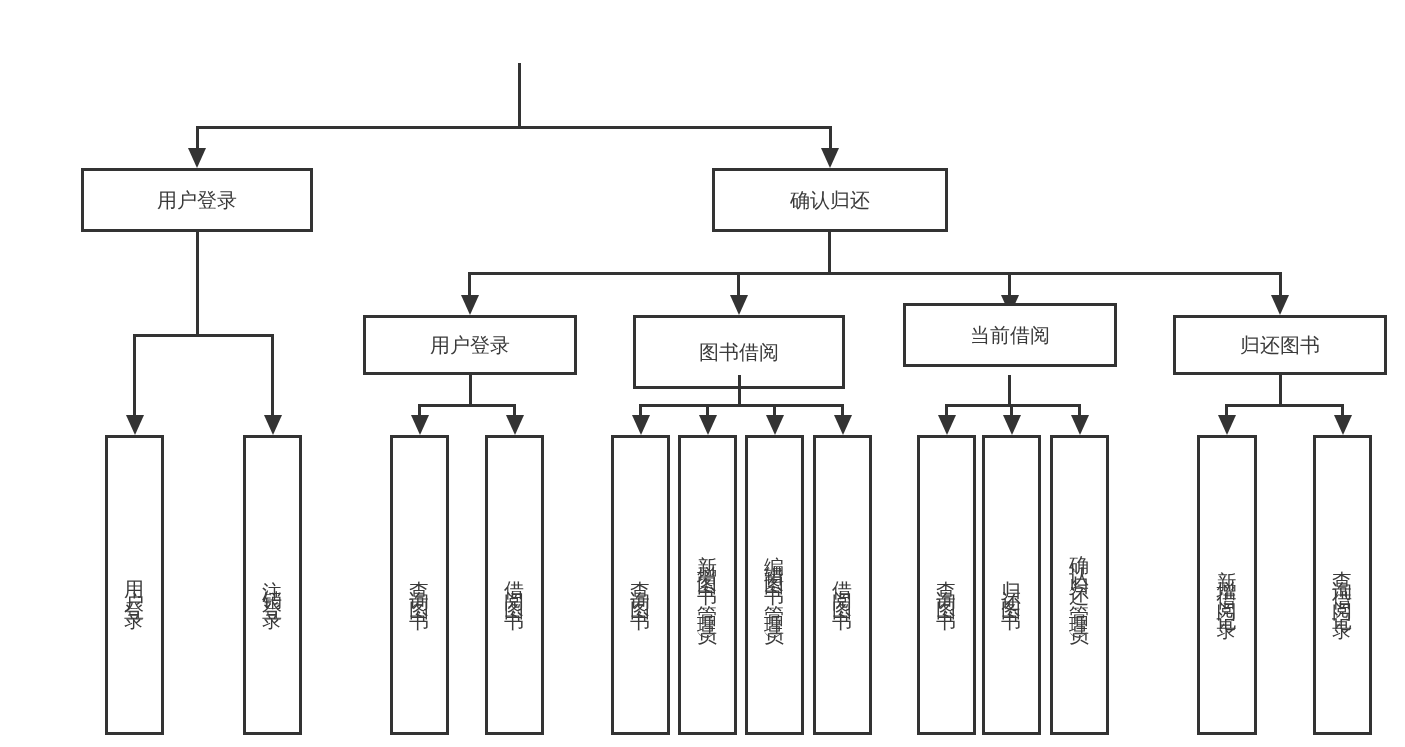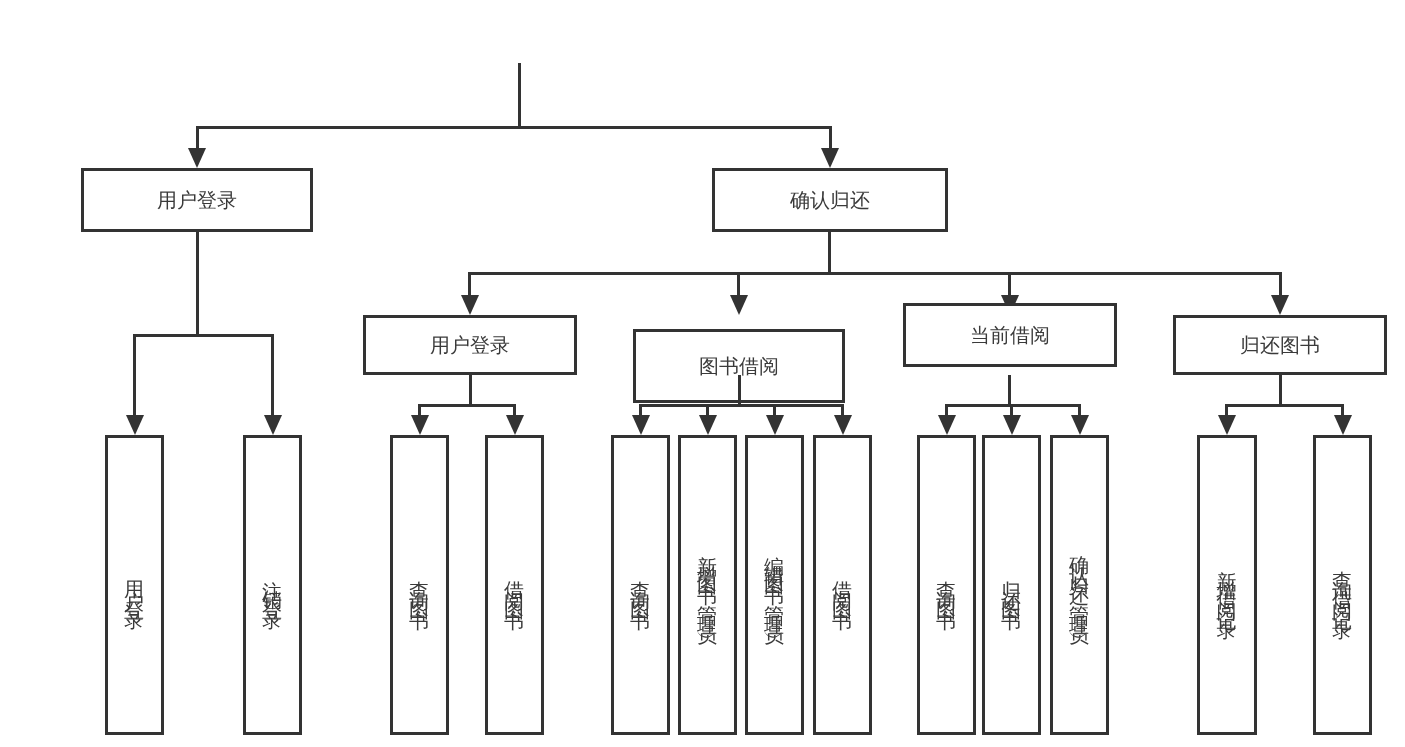--- a/index.html
+++ b/index.html
@@ -58,21 +58,21 @@
   <div class="ln" style="left:468px;top:272px;width:3px;height:25px"></div>
   <div class="ar" style="left:461px;top:295px"></div>
   <div class="ln" style="left:737px;top:272px;width:3px;height:25px"></div>
   <div class="ar" style="left:730px;top:295px"></div>
   <div class="ln" style="left:1008px;top:272px;width:3px;height:25px"></div>
   <div class="ar" style="left:1001px;top:295px"></div>
   <div class="ln" style="left:1279px;top:272px;width:3px;height:25px"></div>
   <div class="ar" style="left:1271px;top:295px"></div>
 
   <div class="box" style="left:363px;top:315px;width:214px;height:60px">用户登录</div>
-  <div class="box" style="left:633px;top:329px;width:212px;height:74px">图书借阅</div>
+  <div class="box" style="left:633px;top:315px;width:212px;height:74px">图书借阅</div>
   <div class="box" style="left:903px;top:303px;width:214px;height:64px">当前借阅</div>
   <div class="box" style="left:1173px;top:315px;width:214px;height:60px">归还图书</div>
 
   <div class="ln" style="left:469px;top:375px;width:3px;height:31px"></div>
   <div class="ln" style="left:418px;top:404px;width:98px;height:3px"></div>
   <div class="ln" style="left:418px;top:404px;width:3px;height:13px"></div>
   <div class="ar" style="left:411px;top:415px"></div>
   <div class="ln" style="left:513px;top:404px;width:3px;height:13px"></div>
   <div class="ar" style="left:506px;top:415px"></div>
 

